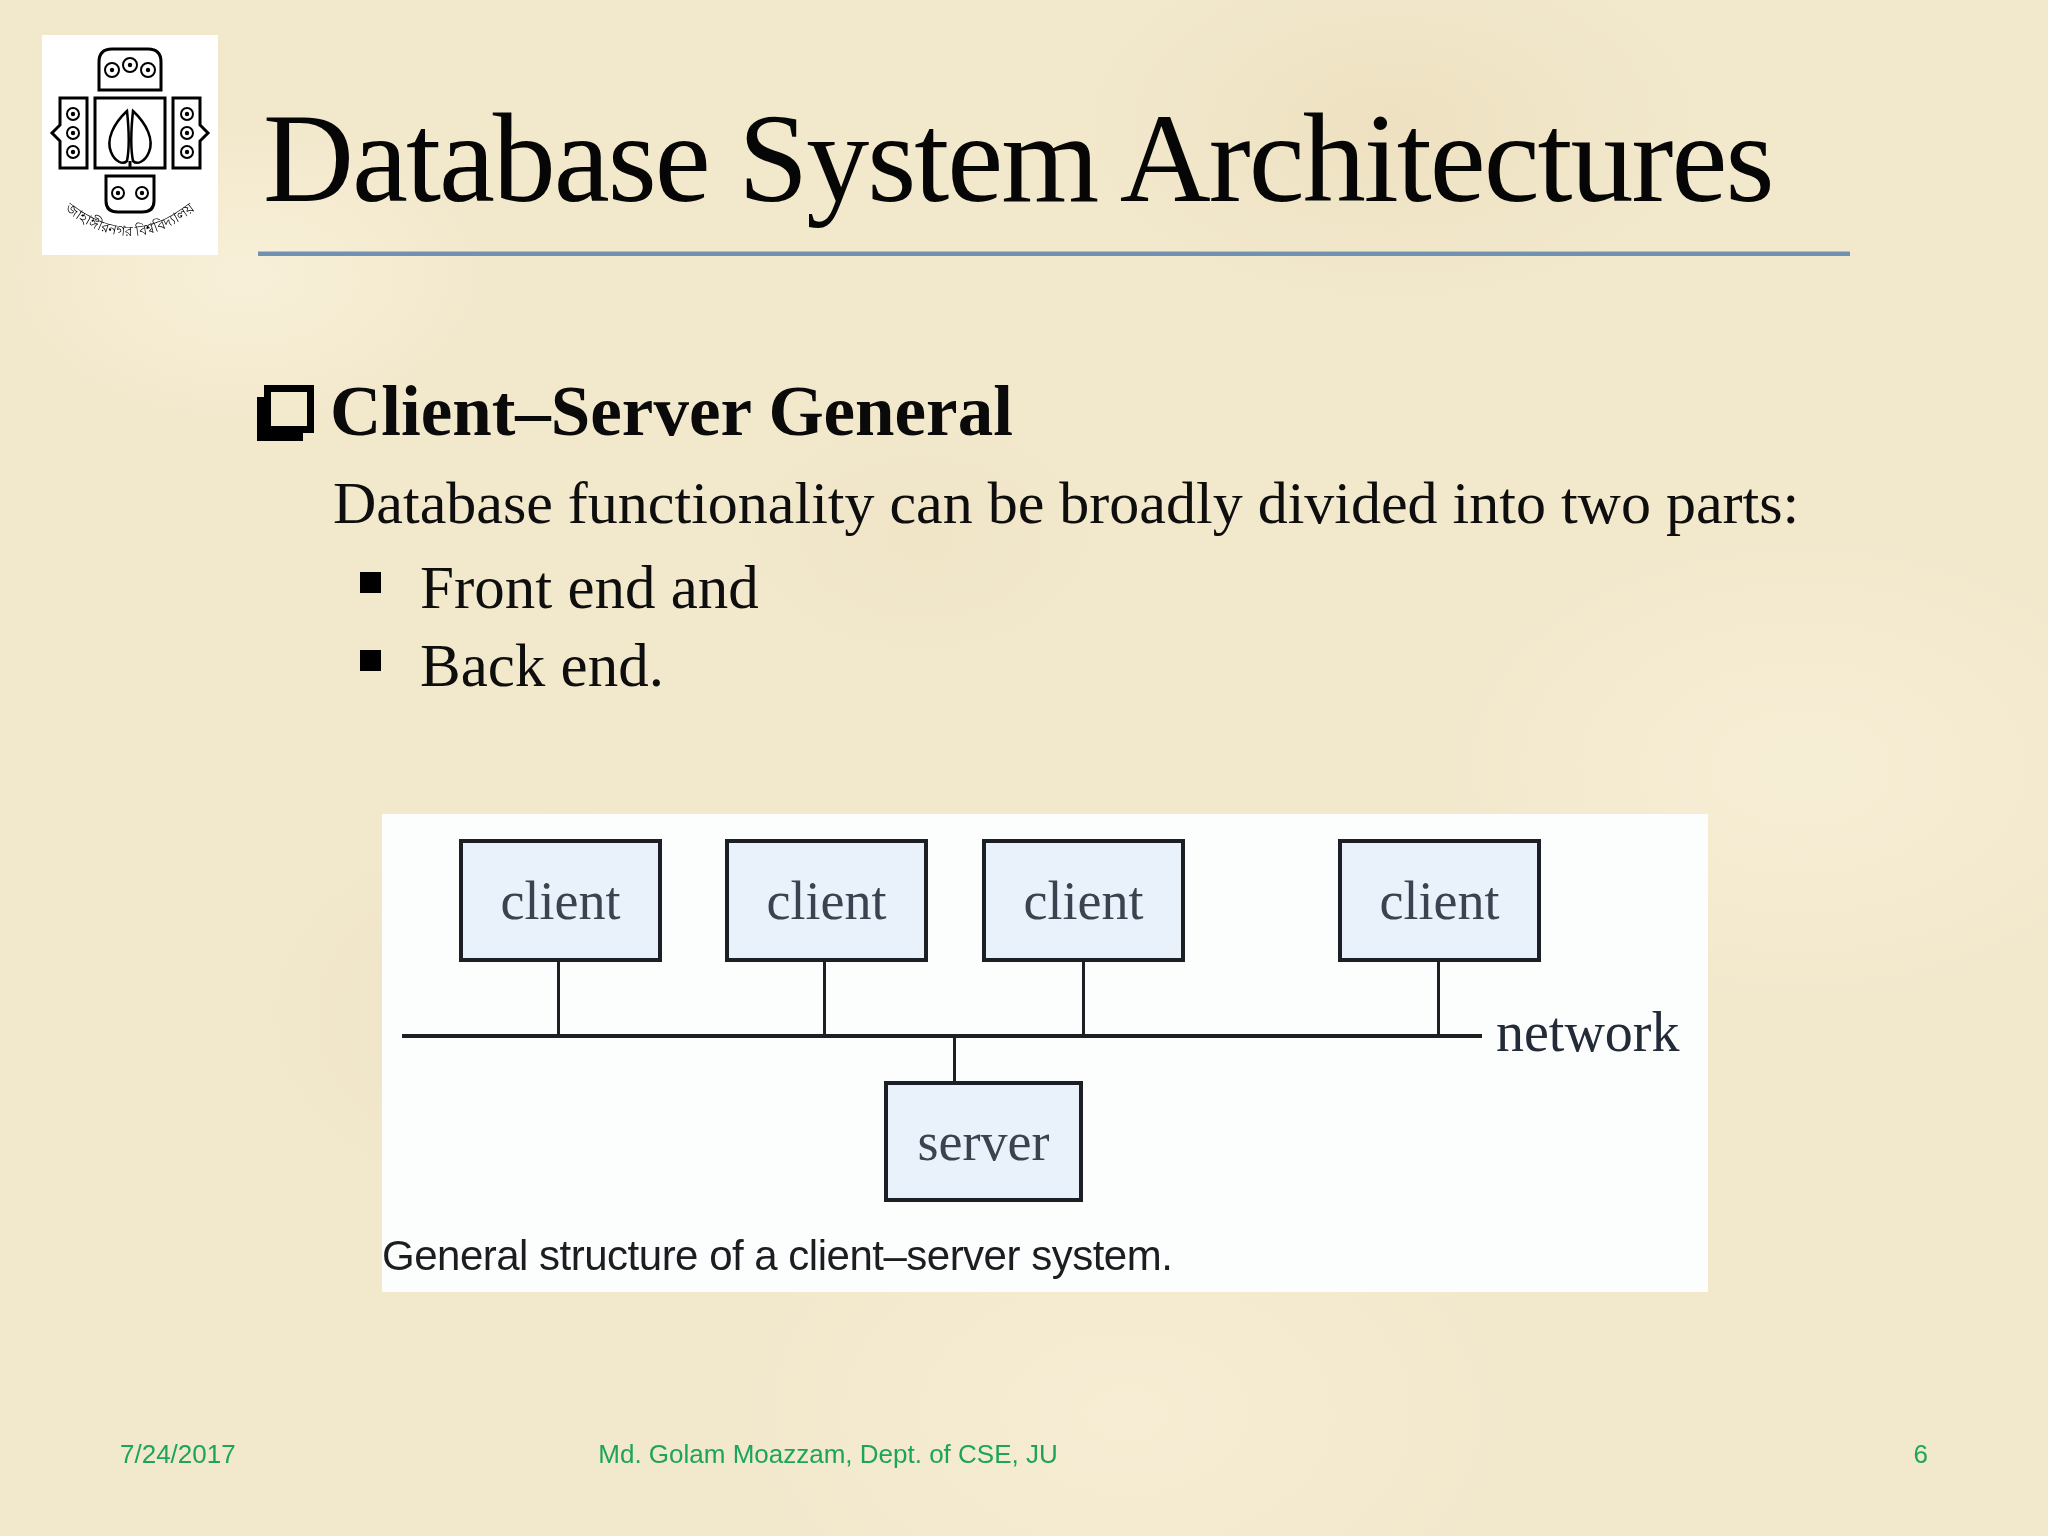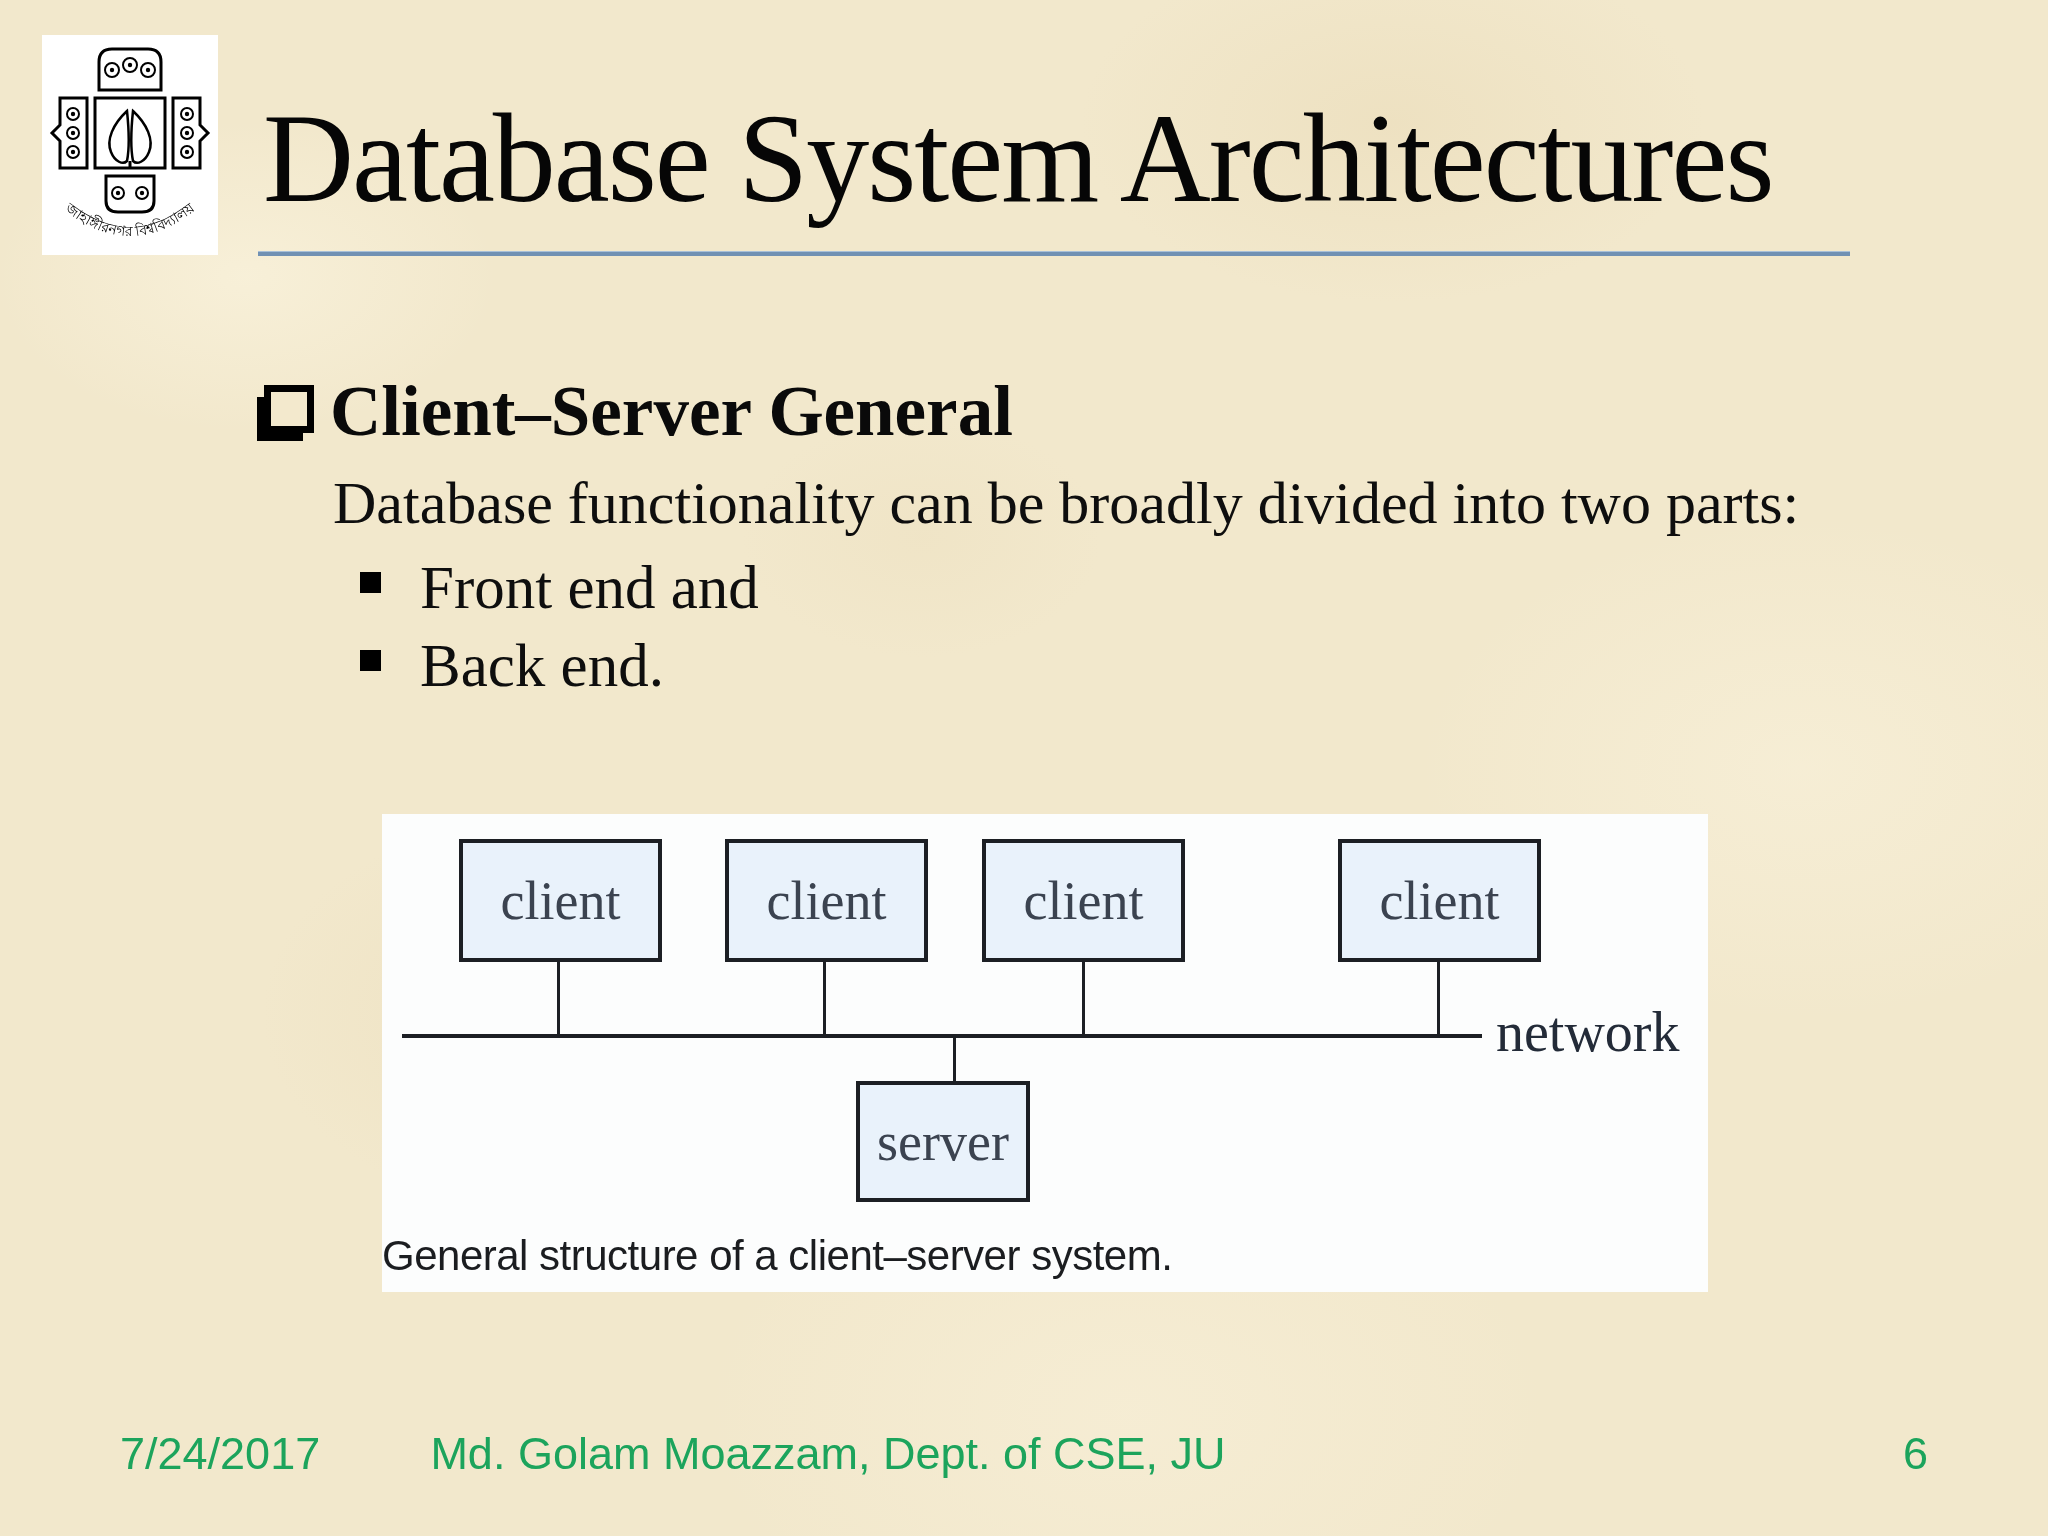--- a/index.html
+++ b/index.html
@@ -43,38 +43,38 @@
   
   .panel{left:382px;top:814px;width:1326px;height:478px;background:#fcfdfd;}
   .node{
     box-sizing:border-box;width:203px;height:123px;
     background:#e9f2fb;border:4px solid #1c1f24;
     display:flex;align-items:center;justify-content:center;
     font-size:54px;color:#3b4350;
   }
   .client{top:839px;}
   .c1{left:459px;} .c2{left:725px;} .c3{left:982px;} .c4{left:1338px;}
-  .server-node{left:856px;top:1081px;width:174px;height:121px;}
+  .server-node{left:884px;top:1081px;width:199px;height:121px;}
   .vline{width:3px;background:#1c1f24;}
   .d1{left:557px;top:960px;height:77px;}
   .d2{left:823px;top:960px;height:77px;}
   .d3{left:1082px;top:960px;height:77px;}
   .d4{left:1437px;top:960px;height:77px;}
   .dserver{left:953px;top:1037px;height:46px;}
   .bus{left:402px;top:1034px;width:1080px;height:4px;background:#1c1f24;}
   .net-label{left:1496px;top:1004px;font-size:56px;line-height:1;color:#232b38;white-space:nowrap;}
   .caption{
     left:382px;top:1233px;width:1256px;text-align:left;
     font-family:"Liberation Sans",sans-serif;font-size:42px;line-height:1.1;
     color:#1b1d20;letter-spacing:-0.5px;
   }
 
   
   .footer-text{
-    font-family:"Liberation Sans",sans-serif;font-size:45px;line-height:34px;
+    font-family:"Liberation Sans",sans-serif;font-size:26px;line-height:34px;
     color:#1ca45c;top:1437px;white-space:nowrap;
   }
   .f-date{left:120px;}
   .f-center{left:0;width:1656px;text-align:center;}
   .f-page{right:120px;text-align:right;}
 </style>
 </head>
 <body>
 
 <div class="slide">

